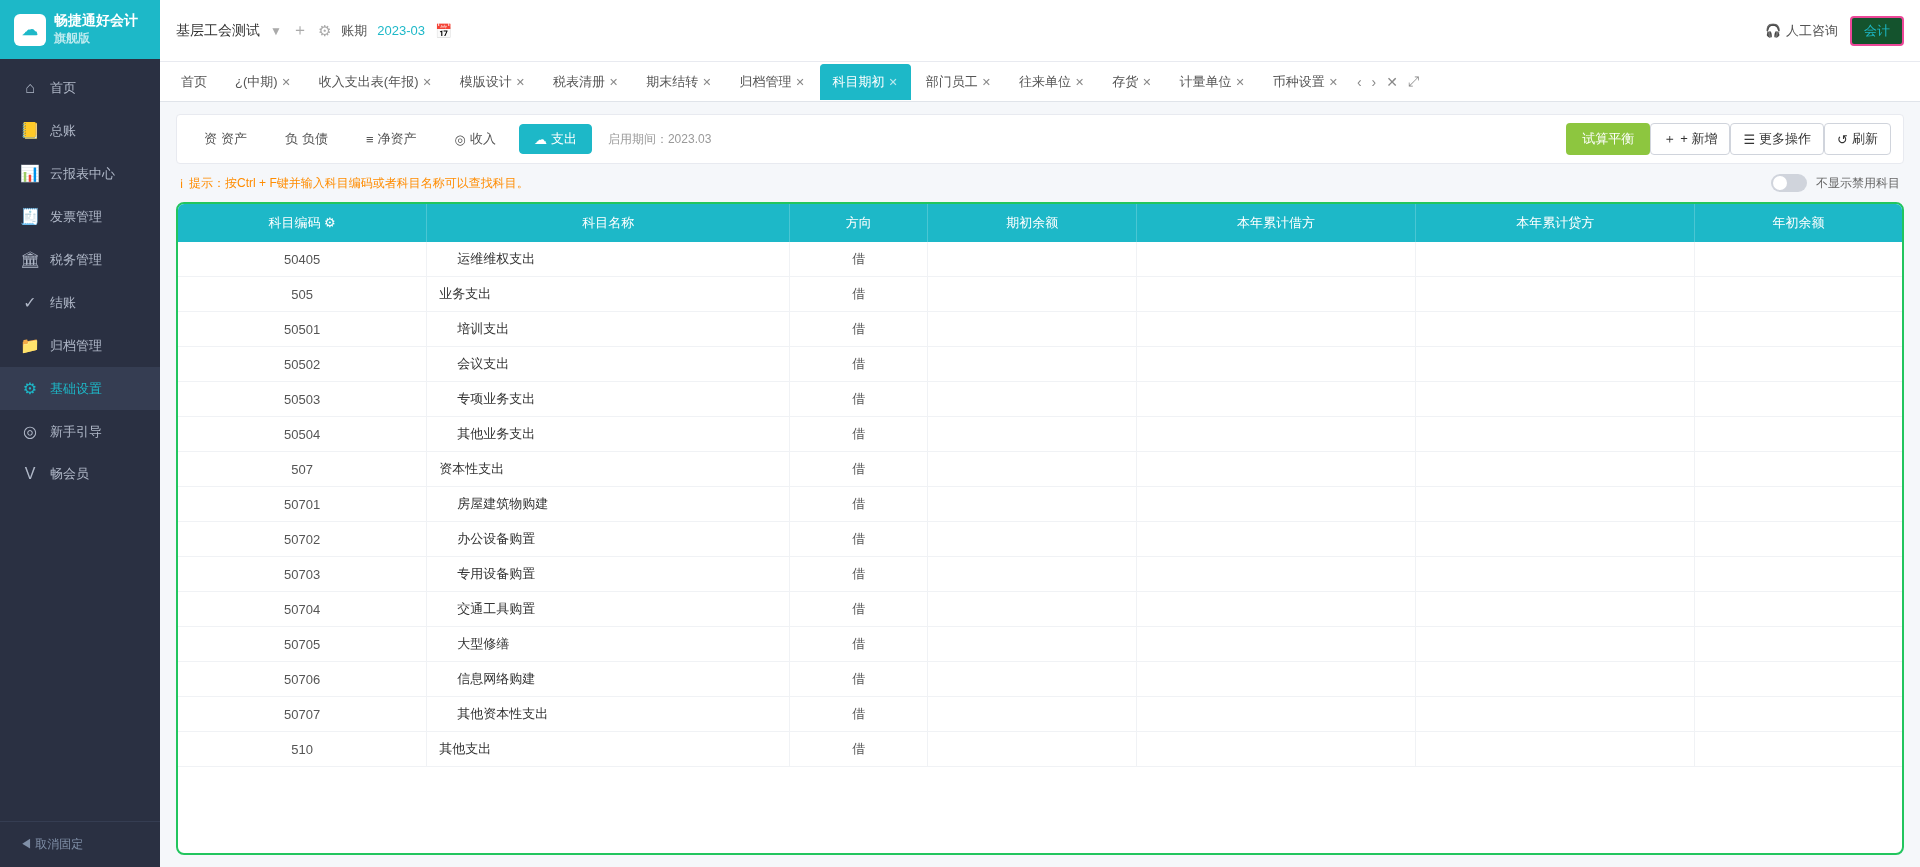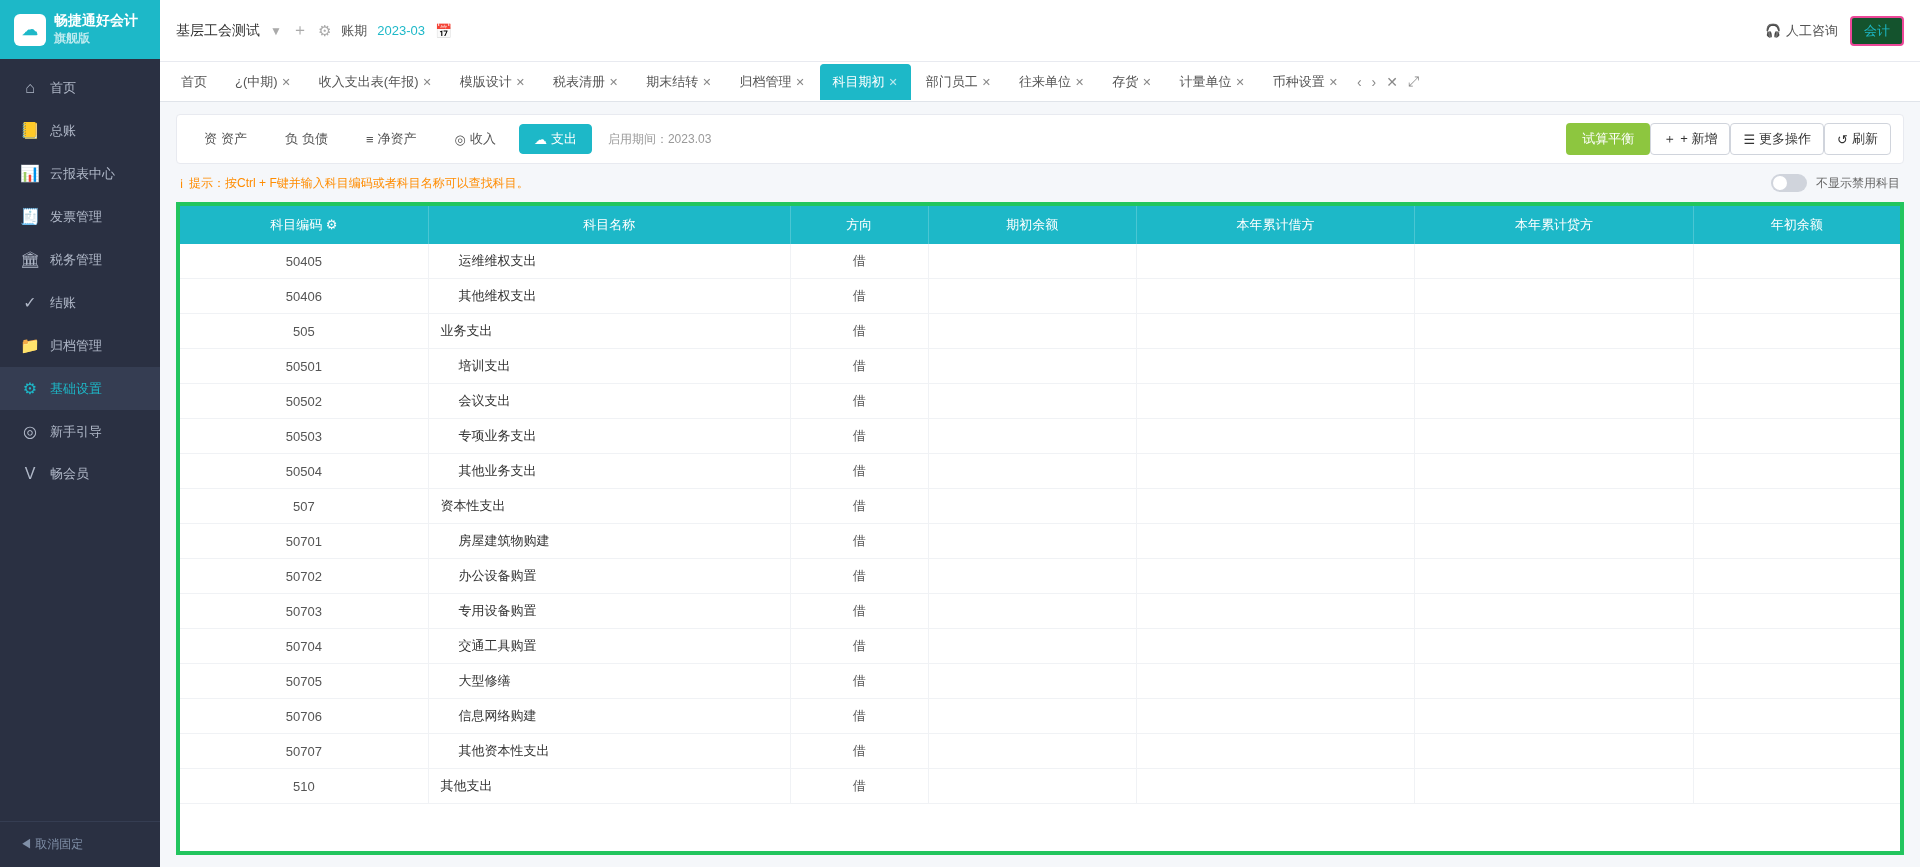--- a/index.html
+++ b/index.html
@@ -199,21 +199,21 @@
       content: '';
       position: absolute;
       width: 14px; height: 14px;
       background: #fff;
       border-radius: 50%;
       top: 2px; left: 2px;
       transition: left 0.2s;
     }
 
     
-    .table-container { flex: 1; overflow: auto; background: #fff; border-radius: 0; border: 4px solid #22c55e; }
+    .table-container { flex: 1; overflow: auto; background: #fff; border-radius: 8px; border: 2px solid #22c55e; }
     .data-table { width: 100%; border-collapse: collapse; }
     .data-table thead tr {
       background: #1db8c8;
       color: #fff;
     }
     .data-table thead th {
       padding: 10px 12px;
       font-size: 13px;
       font-weight: 500;
       text-align: center;
@@ -448,29 +448,20 @@
         <tr>
               <td class="code-cell">50405</td>
               <td class="name-cell indent-1">运维维权支出</td>
               <td class="dir-cell">借</td>
               <td></td>
               <td></td>
               <td></td>
               <td></td>
             </tr>
             <tr>
-              <td class="code-cell">50406</td>
-              <td class="name-cell indent-1">其他维权支出</td>
-              <td class="dir-cell">借</td>
-              <td></td>
-              <td></td>
-              <td></td>
-              <td></td>
-            </tr>
-            <tr>
               <td class="code-cell">505</td>
               <td class="name-cell">业务支出</td>
               <td class="dir-cell">借</td>
               <td></td>
               <td></td>
               <td></td>
               <td></td>
             </tr>
             <tr>
               <td class="code-cell">50501</td>

